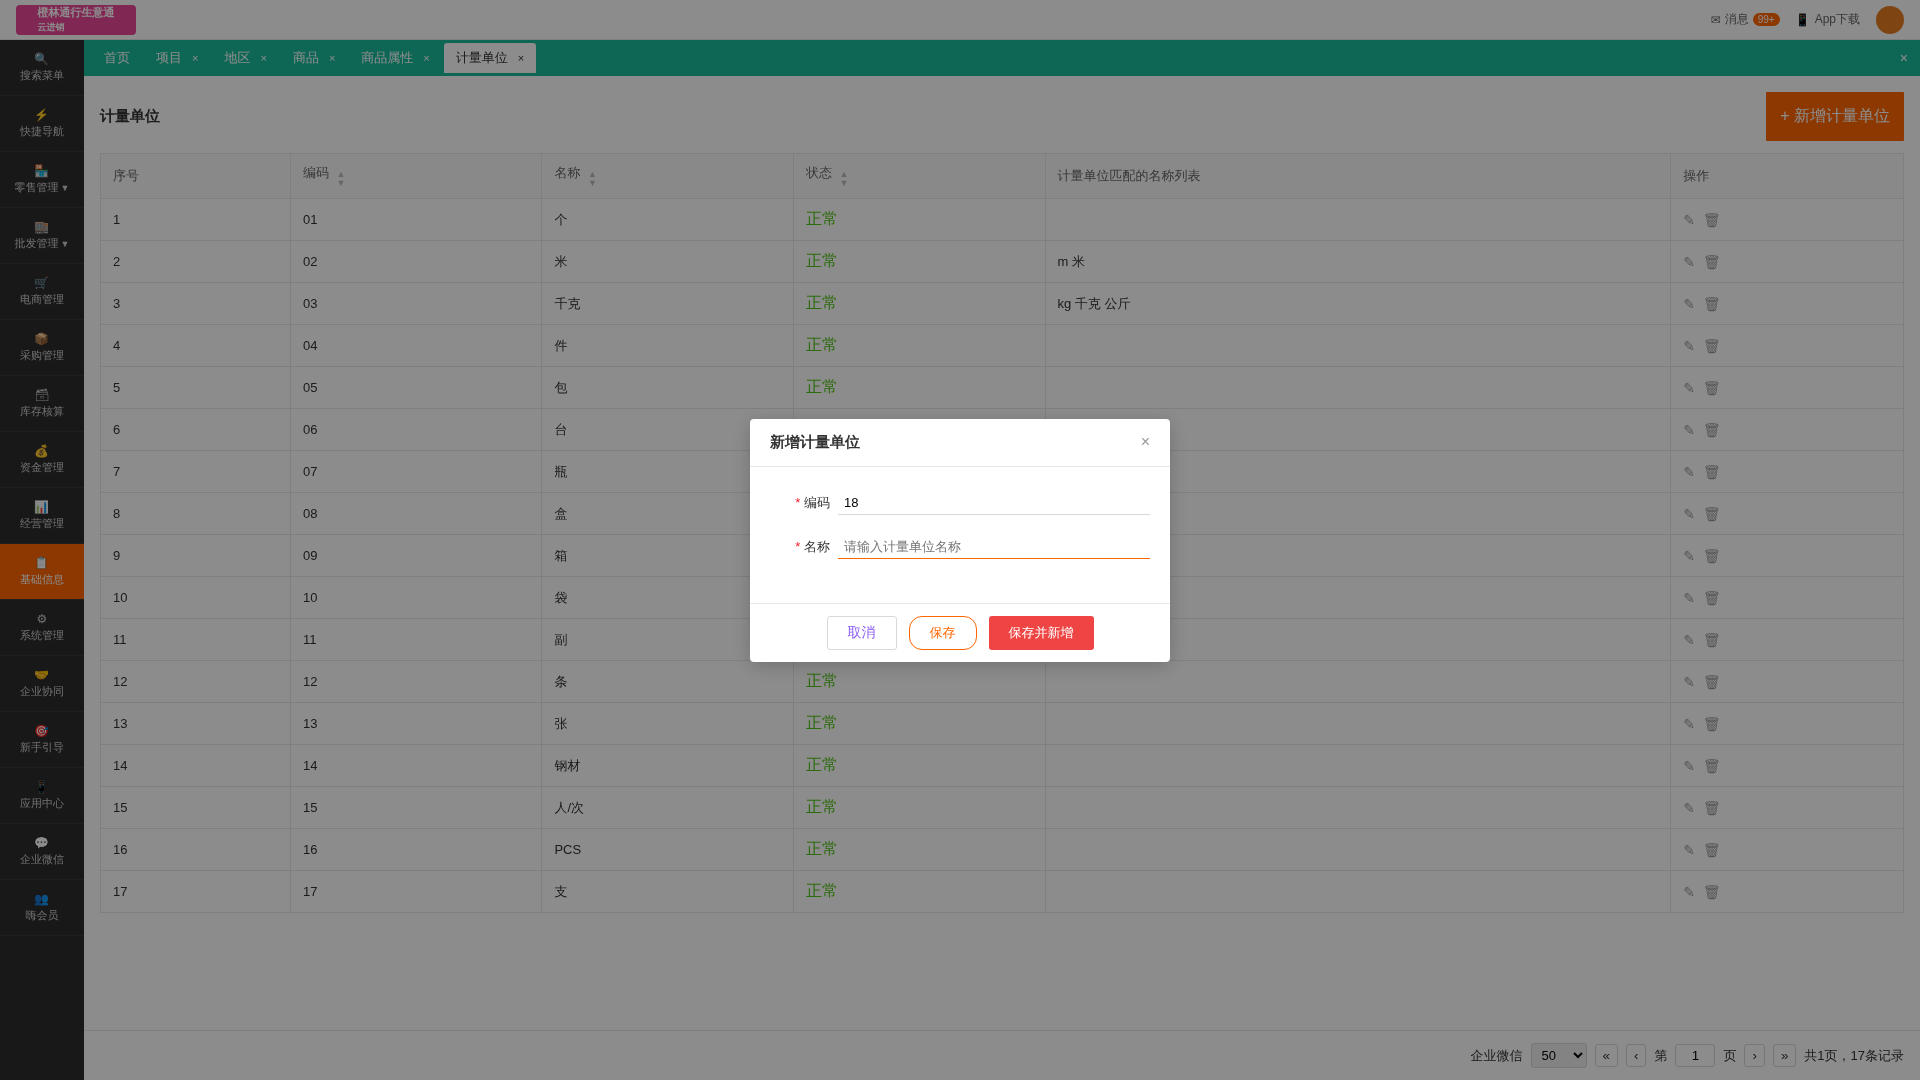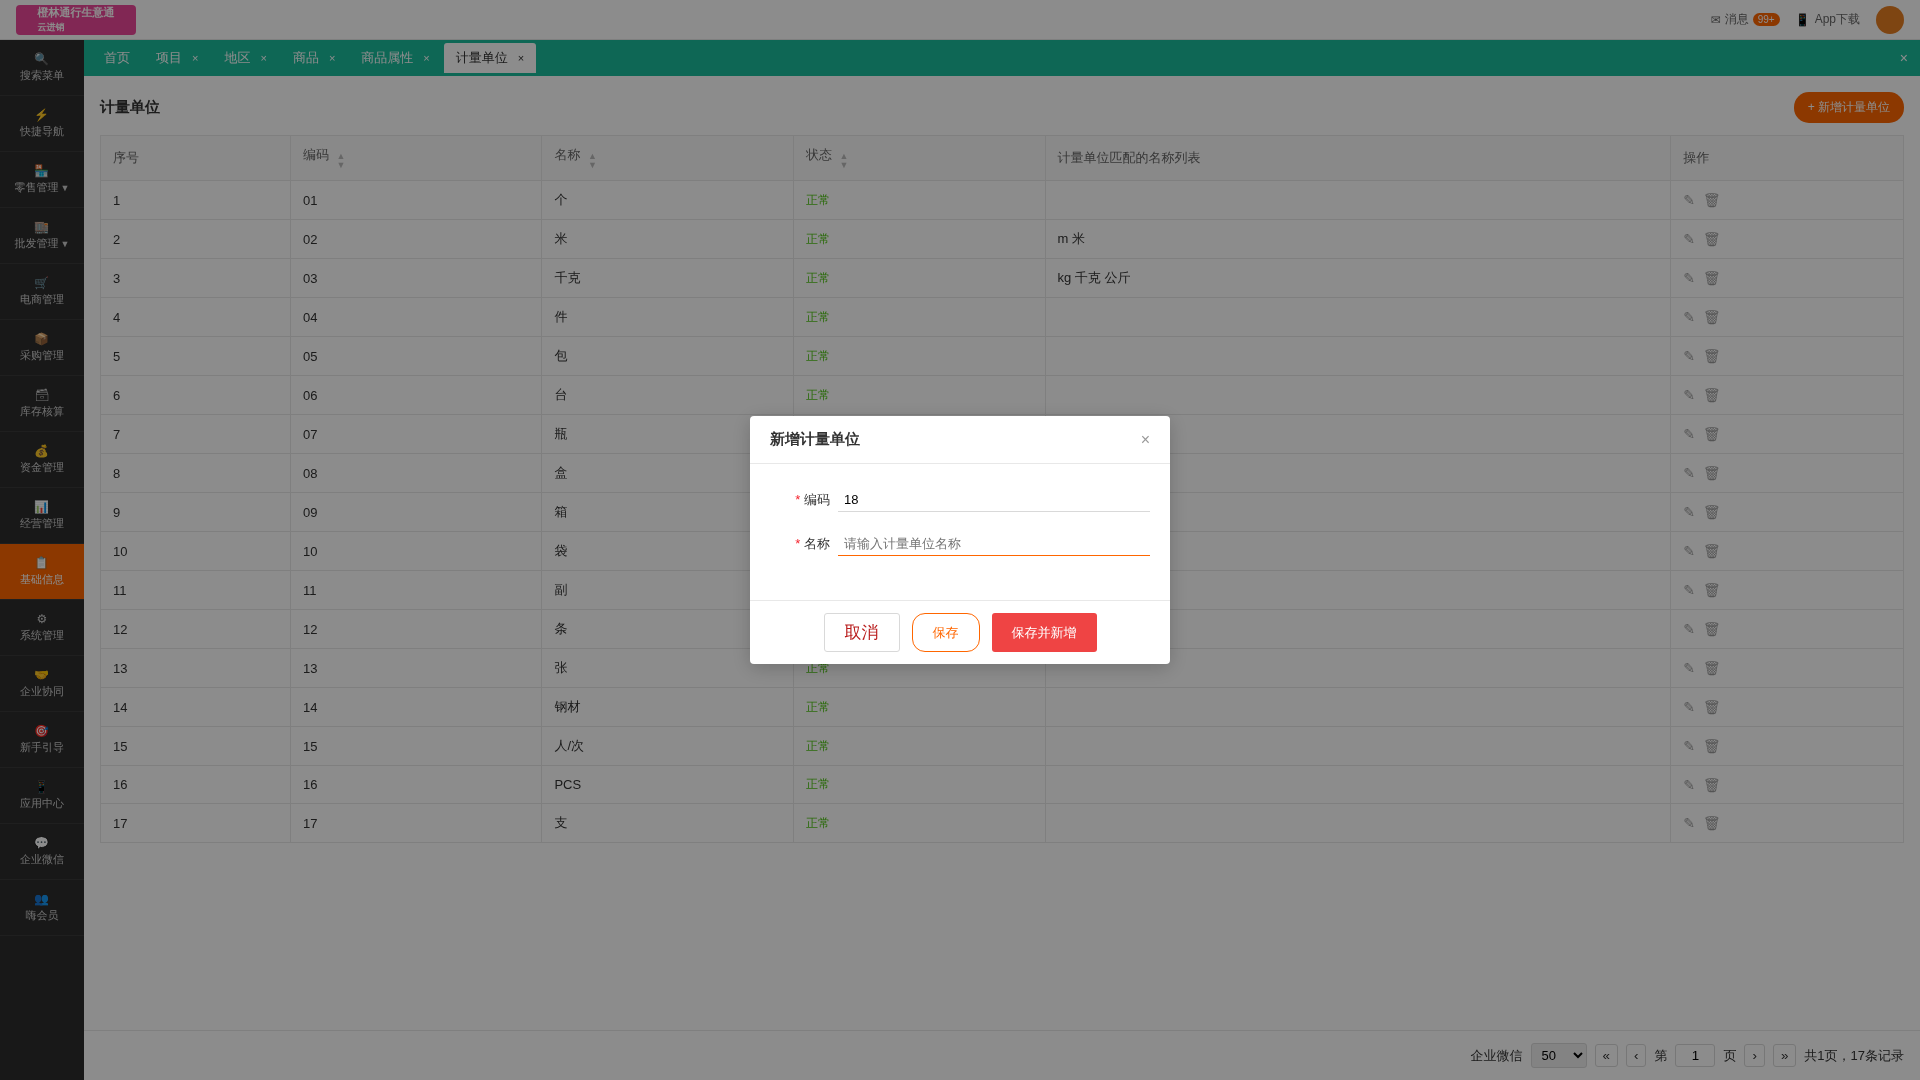--- a/index.html
+++ b/index.html
@@ -150,24 +150,24 @@
     }
     .page-title {
       font-size: 15px;
       font-weight: bold;
       color: #333;
     }
     .btn-add {
       background: #f60;
       color: white;
       border: none;
-      padding: 7px 14px;
-      border-radius: 15px;
-      cursor: pointer;
-      font-size: 12px;
+      padding: 14px 14px;
+      border-radius: 1px;
+      cursor: pointer;
+      font-size: 16px;
     }
 
     
     .data-table {
       width: 100%;
       border-collapse: collapse;
       font-size: 13px;
     }
     .data-table th {
       background: #fafafa;
@@ -185,21 +185,21 @@
       line-height: 1;
       color: #bbb;
     }
     .data-table td {
       border: 1px solid #e8e8e8;
       padding: 10px 12px;
       color: #333;
     }
     .status-normal {
       color: #52c41a;
-      font-size: 12px;
+      font-size: 16px;
     }
     .action-btns {
       display: flex;
       gap: 8px;
     }
     .action-btn {
       color: #999;
       cursor: pointer;
       font-size: 14px;
     }
@@ -307,22 +307,22 @@
       display: flex;
       justify-content: center;
       gap: 12px;
     }
     .btn-cancel {
       padding: 7px 20px;
       border: 1px solid #d9d9d9;
       border-radius: 3px;
       background: white;
       cursor: pointer;
-      font-size: 17px;
-      color: #b91c1c;
+      font-size: 14px;
+      color: #8b5cf6;
     }
     .btn-save {
       padding: 7px 20px;
       border: 1px solid #f60;
       border-radius: 13px;
       background: white;
       cursor: pointer;
       font-size: 13px;
       color: #f60;
     }

